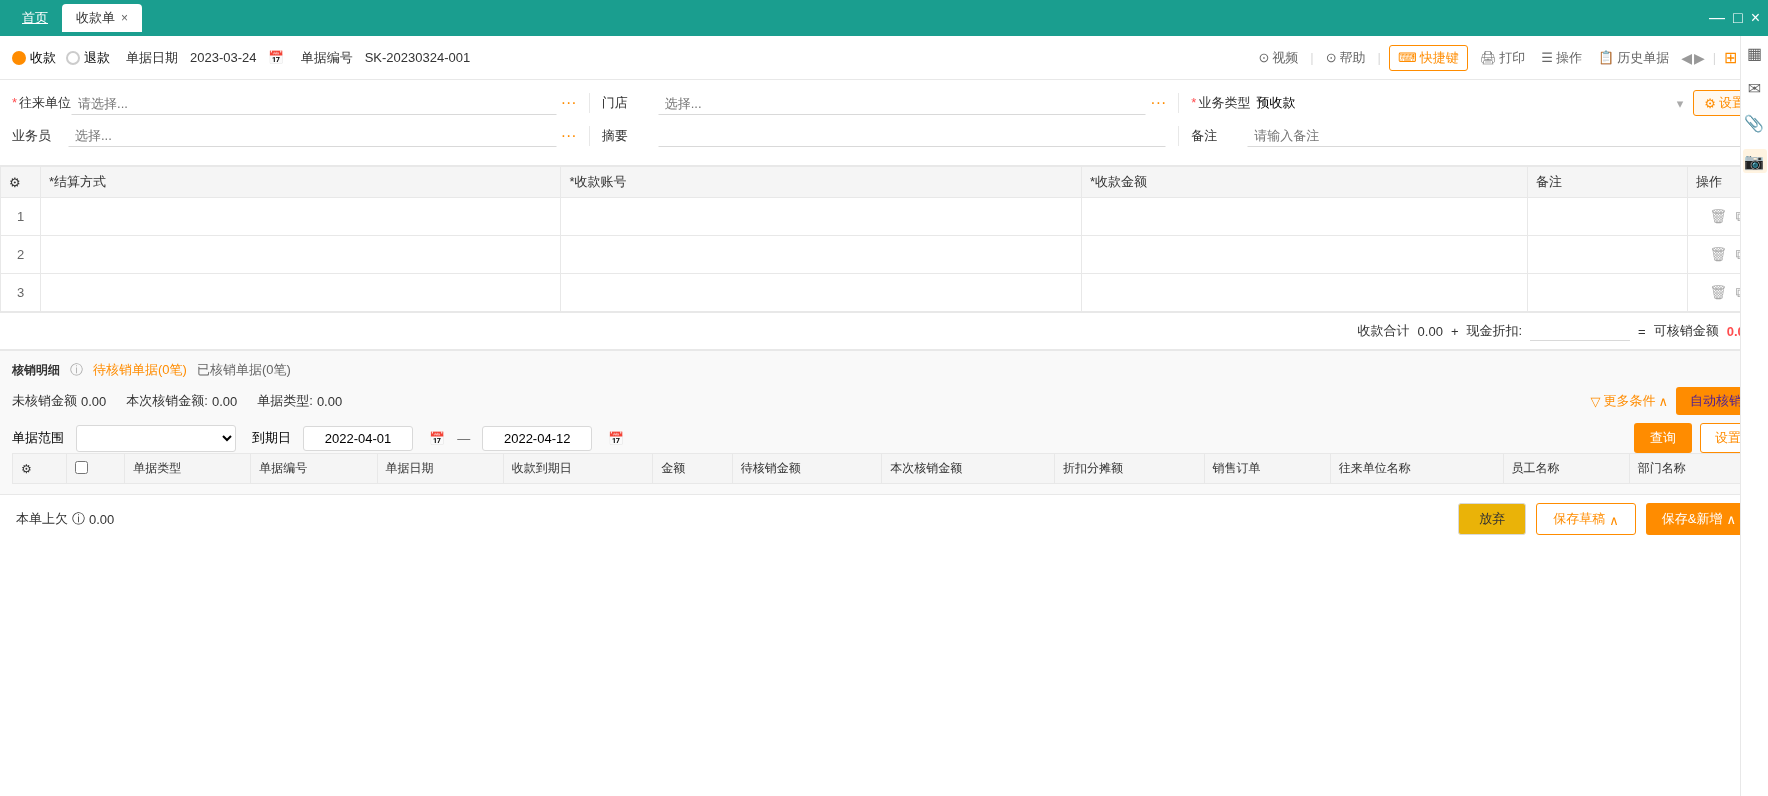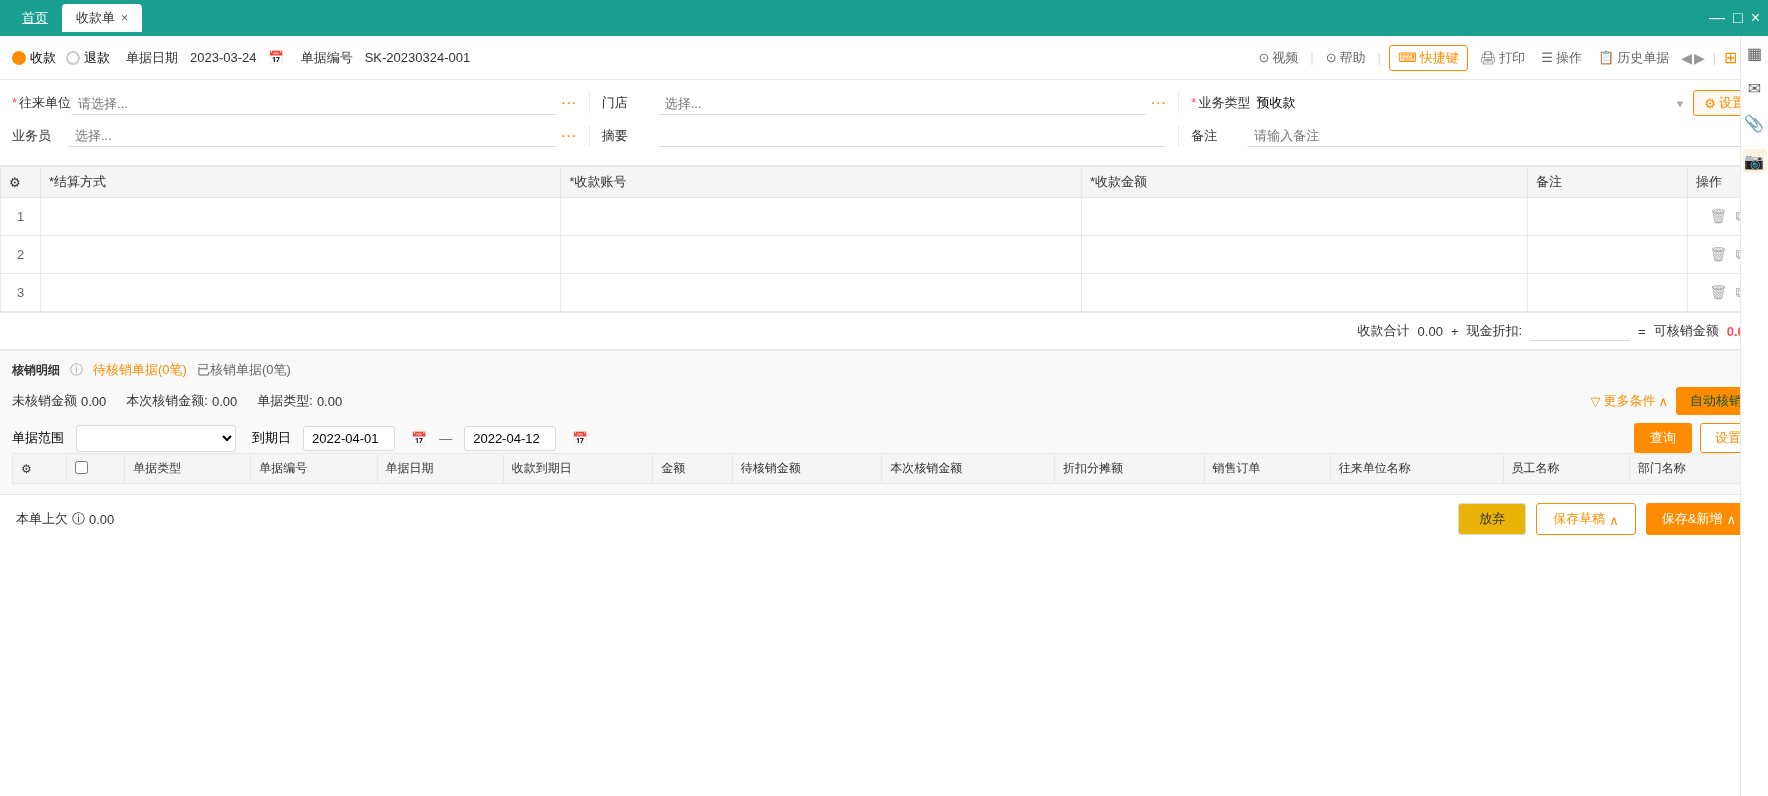--- a/index.html
+++ b/index.html
@@ -73,24 +73,24 @@
     .reconcile-header { display: flex; align-items: center; gap: 10px; margin-bottom: 8px; }
     .reconcile-title { font-weight: bold; font-size: 12px; color: #333; }
     .reconcile-info { color: #aaa; cursor: pointer; font-size: 13px; }
     .reconcile-tab { color: #ff8c00; cursor: pointer; font-size: 13px; }
     .reconcile-tab.inactive { color: #666; }
     .reconcile-stats { display: flex; align-items: center; gap: 20px; margin-bottom: 8px; }
     .stat-item { display: flex; align-items: center; gap: 4px; font-size: 13px; color: #333; }
     .stat-value { color: #333; }
     .filter-right { margin-left: auto; display: flex; align-items: center; gap: 8px; }
     .more-filter { color: #ff8c00; cursor: pointer; display: flex; align-items: center; gap: 3px; }
-    .auto-btn { background: #ff8c00; color: #14532d; border: none; border-radius: 3px; padding: 5px 14px; cursor: pointer; }
+    .auto-btn { background: #ff8c00; color: #4c1d95; border: none; border-radius: 3px; padding: 5px 14px; cursor: pointer; }
     .filter-field { display: flex; align-items: center; gap: 12px; }
     .filter-select { border: 1px solid #d9d9d9; border-radius: 3px; padding: 4px 8px; min-width: 160px; background: #fff; }
-    .date-input { border: 1px solid #d9d9d9; border-radius: 3px; padding: 4px 8px; width: 92px; }
+    .date-input { border: 1px solid #d9d9d9; border-radius: 3px; padding: 4px 8px; width: 110px; text-align: center; }
     .date-icon { color: #aaa; cursor: pointer; margin-left: 4px; }
     .date-separator { color: #666; }
     .query-btn { background: #ff8c00; color: #fff; border: none; border-radius: 3px; padding: 5px 16px; cursor: pointer; }
     .settings-btn2 { background: #fff; color: #ff8c00; border: 1px solid #ff8c00; border-radius: 3px; padding: 5px 14px; cursor: pointer; }
 
     
     .reconcile-table-area { overflow: hidden; }
     .reconcile-table { width: 100%; border-collapse: collapse; }
     .reconcile-table th { background: #f5f5f5; border: 1px solid #e8e8e8; padding: 6px 8px; text-align: left; font-weight: normal; color: #333; white-space: nowrap; font-size: 12px; }
 

